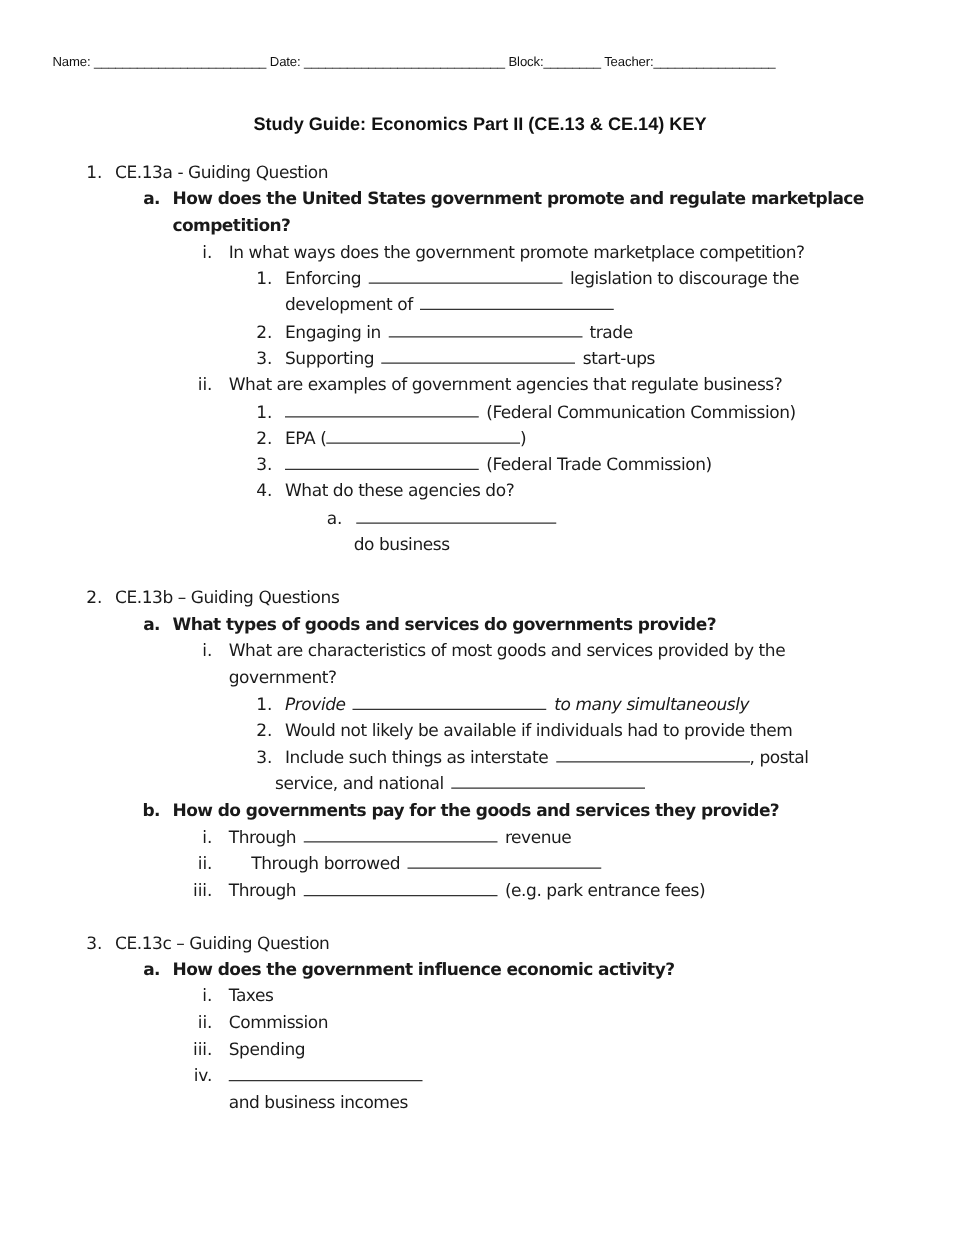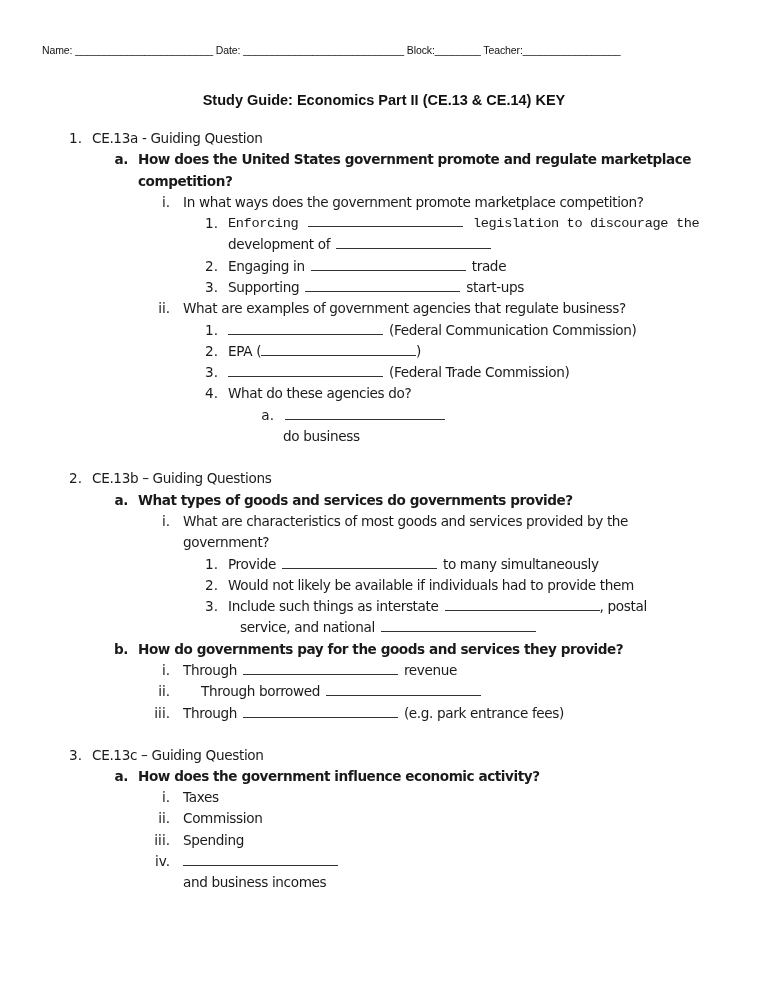--- a/index.html
+++ b/index.html
@@ -31,21 +31,21 @@
 <div class="ln" style="top:128px;left:92px;text-align:center;">CE.13a - Guiding Question</div>
 
 <div class="num b" style="top:149px;left:108px;width:20px;">a.</div>
 <div class="ln b" style="top:149px;left:138px;">How does the United States government promote and regulate marketplace</div>
 <div class="ln b" style="top:171px;left:138px;">competition?</div>
 
 <div class="num" style="top:192px;left:150px;width:20px;">i.</div>
 <div class="ln" style="top:192px;left:183px;">In what ways does the government promote marketplace competition?</div>
 
 <div class="num" style="top:213px;left:196px;width:22px;">1.</div>
-<div class="ln" style="top:213px;left:228px;font-family:Liberation Mono, monospace;">
+<div class="ln" style="top:213px;left:228px;">
   <span>Enforcing</span>
   <span class="blank w155"></span>
   <span>legislation to discourage the</span>
 </div>
 <div class="ln" style="top:234px;left:228px;">
   <span>development of</span>
   <span class="blank w155"></span>
 </div>
 
 <div class="num" style="top:256px;left:196px;width:22px;">2.</div>
@@ -93,35 +93,35 @@
 <div class="ln" style="top:468px;left:92px;">CE.13b – Guiding Questions</div>
 
 <div class="num b" style="top:490px;left:108px;width:20px;">a.</div>
 <div class="ln b" style="top:490px;left:138px;">What types of goods and services do governments provide?</div>
 
 <div class="num" style="top:511px;left:150px;width:20px;">i.</div>
 <div class="ln" style="top:511px;left:183px;">What are characteristics of most goods and services provided by the</div>
 <div class="ln" style="top:532px;left:183px;">government?</div>
 
 <div class="num" style="top:554px;left:196px;width:22px;">1.</div>
-<div class="ln" style="top:554px;left:228px;">
+<div class="ln" style="top:554px;left:228px;font-style:italic;">
   <span>Provide</span>
   <span class="blank w155"></span>
   <span>to many simultaneously</span>
 </div>
 
 <div class="num" style="top:575px;left:196px;width:22px;">2.</div>
 <div class="ln" style="top:575px;left:228px;">Would not likely be available if individuals had to provide them</div>
 
 <div class="num" style="top:596px;left:196px;width:22px;">3.</div>
 <div class="ln" style="top:596px;left:228px;">
   <span>Include such things as interstate</span>
   <span class="blank w155" style="margin-right:0"></span><span>, postal</span>
 </div>
-<div class="ln" style="top:617px;left:240px;text-align:right;">
+<div class="ln" style="top:617px;left:220px;text-align:right;">
   <span>service, and national</span>
   <span class="blank w155"></span>
 </div>
 
 <div class="num b" style="top:639px;left:108px;width:20px;">b.</div>
 <div class="ln b" style="top:639px;left:138px;">How do governments pay for the goods and services they provide?</div>
 
 <div class="num" style="top:660px;left:150px;width:20px;">i.</div>
 <div class="ln" style="top:660px;left:183px;">
   <span>Through</span>

